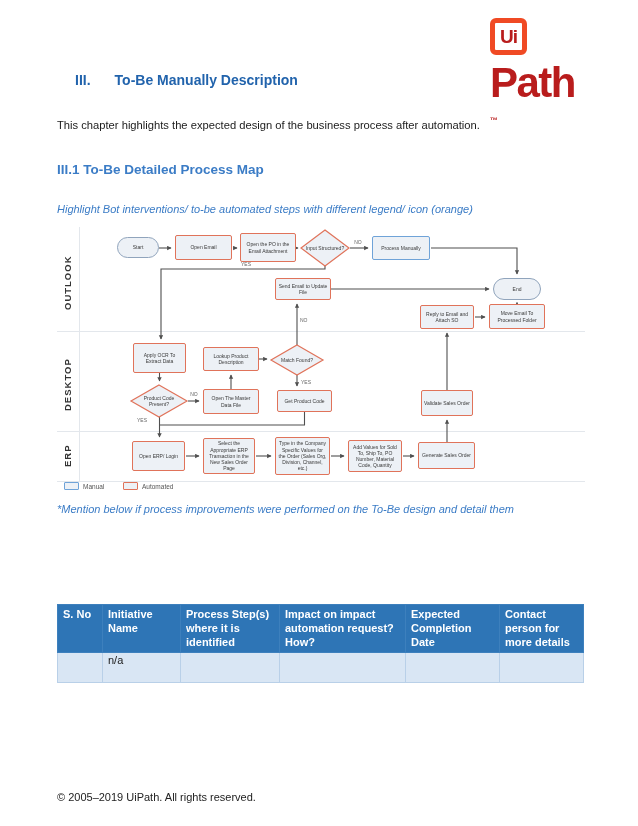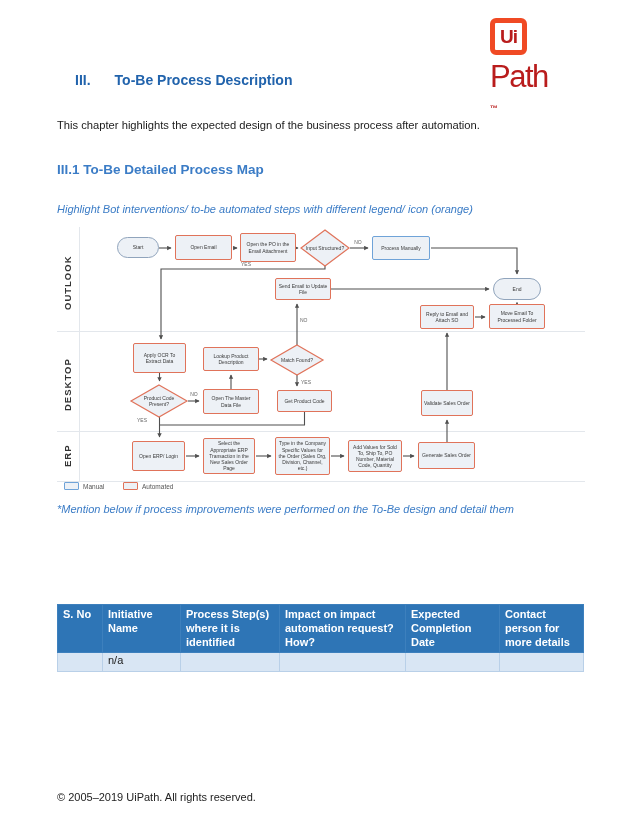--- a/index.html
+++ b/index.html
@@ -3,21 +3,21 @@
 <meta charset="utf-8">
 <style>
   * { margin:0; padding:0; box-sizing:border-box; }
   html,body { background:#fff; }
   body { width:638px; height:826px; position:relative; font-family:"Liberation Sans","DejaVu Sans",sans-serif; color:#1a1a1a; }
   .page { position:absolute; inset:0; background:#fff; overflow:hidden; }
 
   
   .logo { position:absolute; left:490px; top:18px; display:flex; gap:4px; color:#b91c1c;flex-direction:column; }
   .logo-box { width:37px; height:37px; border:5px solid #F04A24; border-radius:6px; display:flex; align-items:center; justify-content:center; font-weight:bold; font-size:19px; letter-spacing:-1px; }
-  .logo-path { font-weight:normal; font-size:31px; letter-spacing:-1.5px; }
+  .logo-path { font-weight:bold; font-size:42px; letter-spacing:-1.5px; }
   .logo-tm { font-size:8px; font-weight:bold; align-self:flex-start; margin-top:5px; }
 
   
   .doc-title { position:absolute; left:75px; top:72px; display:flex; gap:24px; color:#2163AC; font-size:14px; font-weight:bold; }
   .p-intro { position:absolute; left:57px; top:119px; font-size:11.2px; color:#1b1b1b;text-align:center; }
   .h-sec { position:absolute; left:57px; color:#3B7CC6; font-size:13.5px; font-weight:bold; }
   .h-sec1 { top:162px; }
   .h-sec2 { top:540px; }
   .note { position:absolute; left:57px; font-style:italic; color:#3B7CC6; font-size:11px;text-align:right; }
   .note1 { top:203px; }
@@ -39,38 +39,38 @@
   .node.terminal { border-color:#90A4BC; border-radius:11px; }
   .dlabel { position:absolute; display:flex; align-items:center; justify-content:center; text-align:center; font-size:5px; line-height:1.2; color:#3a3a3a; }
   .legend-item { position:absolute; display:flex; align-items:center; gap:4px; font-size:6.5px; color:#555; top:255px; }
   .swatch { width:15px; height:8px; background:#EDF1F6; border-radius:1px; }
   .swatch.manual { border:1px solid #6FA3D8; }
   .swatch.automated { border:1px solid #E0735A; }
 
   
   .initiatives { position:absolute; left:57px; top:604px; width:526px; border-collapse:collapse; table-layout:fixed; font-size:11px; }
   .initiatives th { background:#2E75B6; color:#fff; font-weight:bold; text-align:left; vertical-align:top; padding:3px 5px; border:1px solid #3d80bd; line-height:1.25; }
-  .initiatives td { background:#D9E6F4; border:1px solid #b9d0e8; height:19px; padding:1px 5px; vertical-align:top; color:#1b1b1b; }
+  .initiatives td { background:#D9E6F4; border:1px solid #b9d0e8; height:30px; padding:1px 5px; vertical-align:top; color:#1b1b1b; }
 </style>
 </head>
 <body>
 
 <div class="page">
 
   <div class="logo">
     <div class="logo-box">
         <span>Ui</span>
       </div>
     <div class="logo-path">Path</div>
     <div class="logo-tm">™</div>
   </div>
 
   <div class="doc-title">
     <span>III.</span>
-    <span>To-Be Process Description</span>
+    <span>To-Be Manually Description</span>
   </div>
 
   <div class="p-intro">This chapter highlights the expected design of the business process after automation.</div>
   <div class="h-sec h-sec1">III.1 To-Be Detailed Process Map</div>
   <div class="note note1">Highlight Bot interventions/ to-be automated steps with different legend/ icon (orange)</div>
 
   <div class="flow">
 
     <div class="lane-line" style="left:22px; top:0; width:1px; height:254px;"></div>
     <div class="lane-line" style="left:0; top:104px; width:528px; height:1px;"></div>

